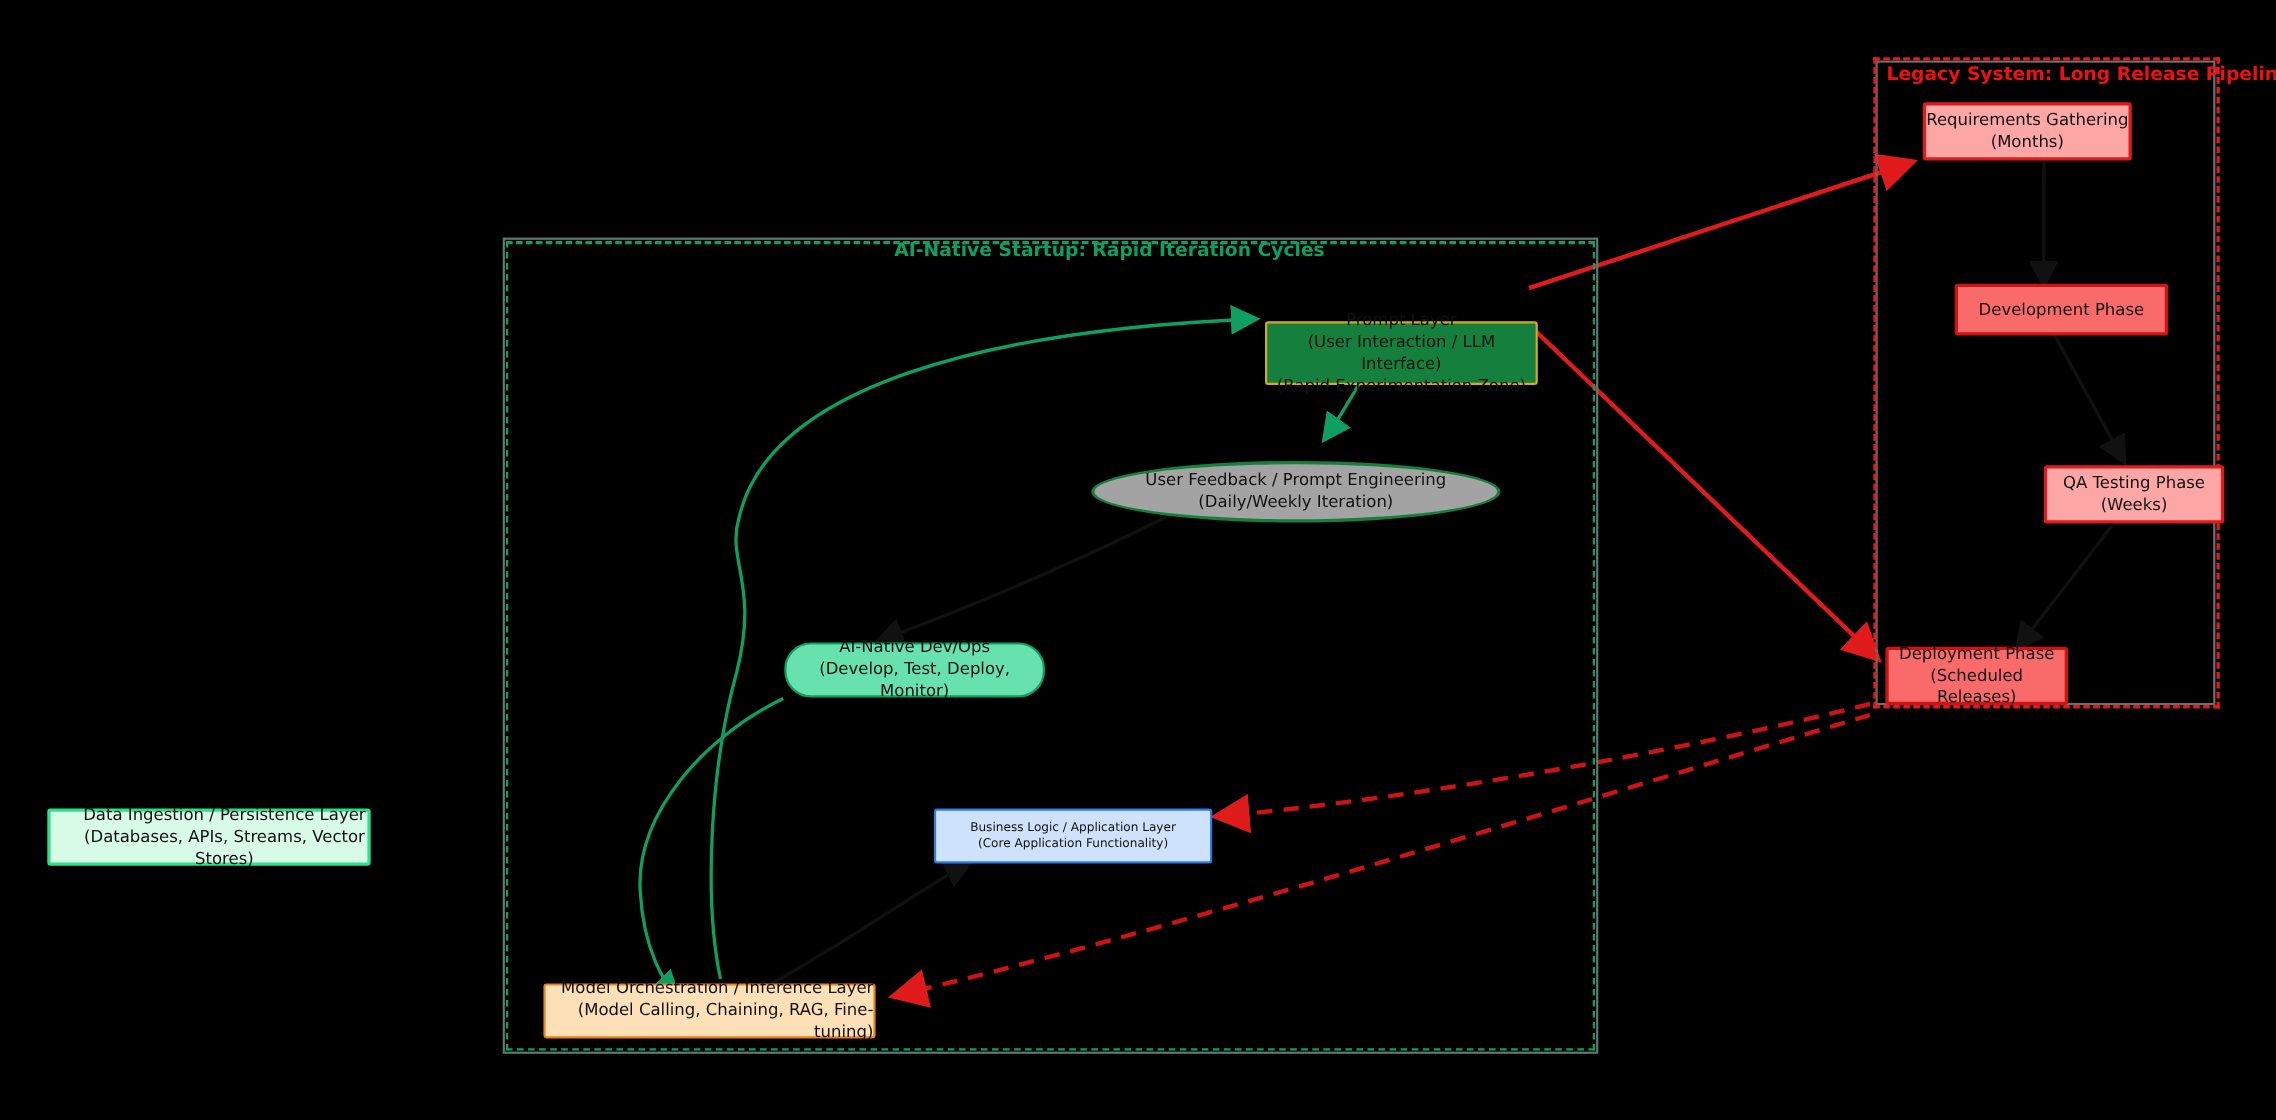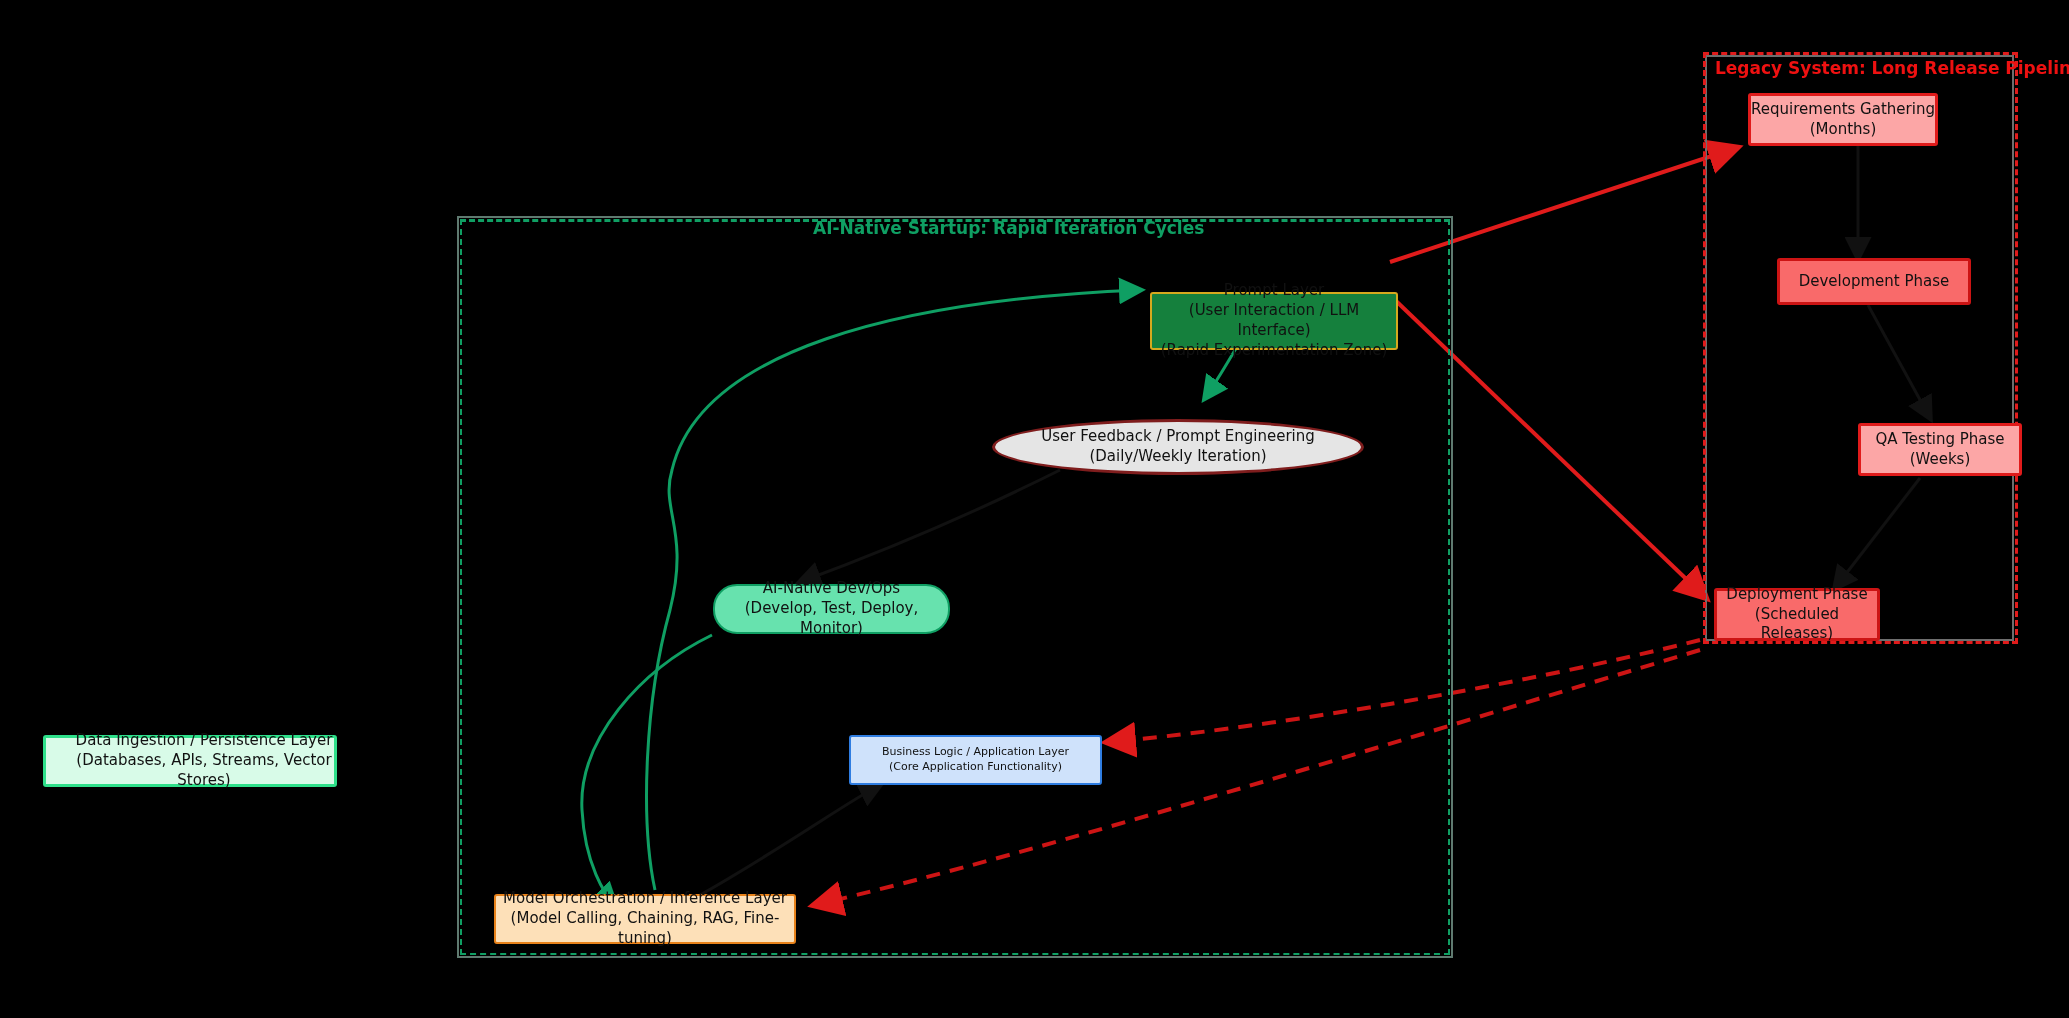--- a/index.html
+++ b/index.html
@@ -58,36 +58,37 @@
   }
   
   .n-prompt {
     background: #15803d;
     border: 2px solid #d6a91e;
     margin-top: 43px;
   }
   .n-model {
     background: #fde0b8;
     border: 2px solid #e8821a;
+    text-align: right;
   }
   .n-business {
     background: #cfe2fb;
     border: 2px solid #2f7de1;
   }
   .n-green {
     background: #67e2ae;
     border: 2px solid #0f9f63;
   }
   .n-green-soft {
     background: #d8fbe8;
     border: 3px solid #2ee08a;
   }
   .n-ellipse {
-    background: #e5e5e5;
-    border: 3px solid #7f1d1d;
+    background: #a3a3a3;
+    border: 3px solid #15803d;
   }
   .n-red {
     background: #fca6a6;
     border: 3px solid #e01b1b;
   }
   .n-red-strong {
     background: #f96a6a;
     border: 3px solid #cc1414;
   }
   .cluster-green {

